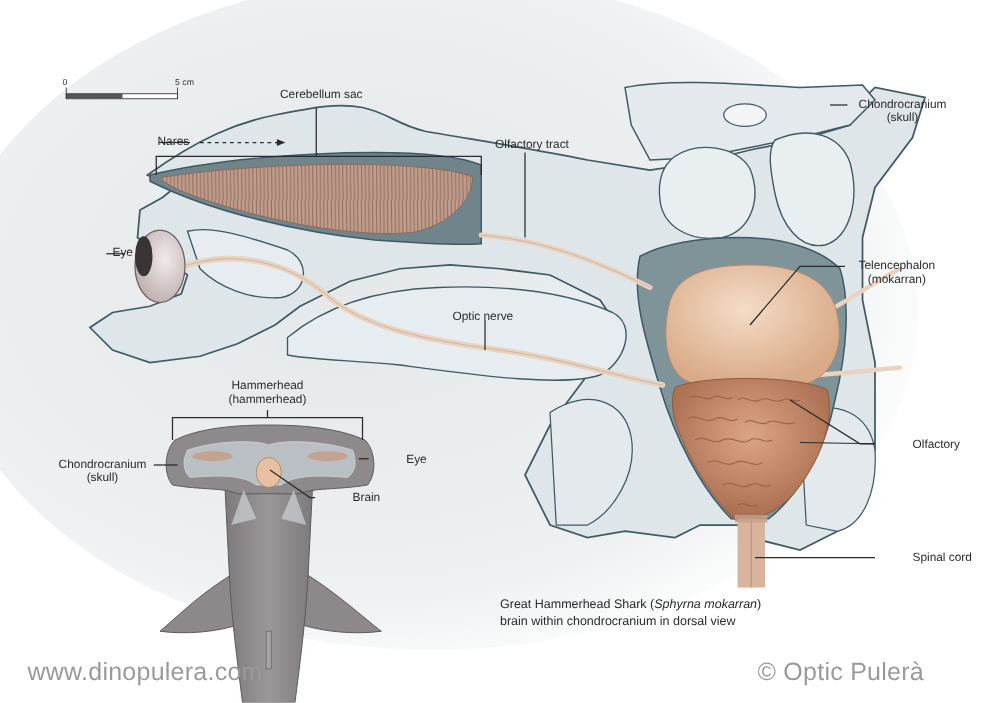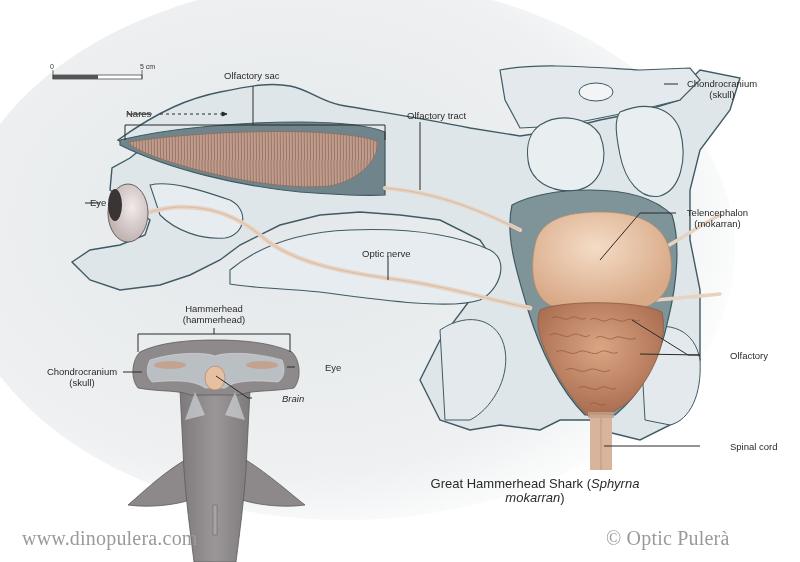--- a/index.html
+++ b/index.html
@@ -9,25 +9,25 @@
       position: relative;
     }
     #canvas { position: absolute; left: 0; top: 0; width: 800px; height: 562px; }
     .lbl {
       position: absolute; font-size: 9.5px; color: #2a2a2a; line-height: 11px;
       white-space: nowrap; text-align: center;
     }
     .lbl.left { text-align: right; padding-left: 28px; }
     .caption {
       position: absolute; left: 400px; top: 477px; width: 270px;
-      font-size: 13px; line-height: 14px; color: #2a2a2a; text-align: center;
+      font-size: 10px; line-height: 14px; color: #2a2a2a; text-align: left;
     }
     .caption i { font-style: italic; }
     .footer {
-      position: absolute; font-size: 20px; color: #9a9a9a; letter-spacing: 0.2px; font-family: Liberation Serif, serif;
+      position: absolute; font-size: 20px; color: #9a9a9a; letter-spacing: 0.2px;
     }
     .scale-lbl { position: absolute; font-size: 7px; color: #333; }
   </style>
 </head>
 <body>
 
 <svg id="canvas" width="800" height="562" viewBox="0 0 800 562" xmlns="http://www.w3.org/2000/svg">
   <defs>
     <radialGradient id="bgGrad" cx="0.42" cy="0.45" r="0.62">
       <stop offset="0" stop-color="#e4e8ea"></stop>
@@ -185,23 +185,23 @@
 
     <line x1="287" y1="367" x2="295" y2="367"></line>
 
     <path d="M216,376 L248,398 L252,398"></path>
   </g>
 </svg>
 
 <div class="scale-lbl" style="left:50px; top:63px;">0</div>
 <div class="scale-lbl" style="left:140px; top:63px;">5 cm</div>
 
-<div class="lbl" style="left:224px; top:70px;">Olfactory sac</div>
+<div class="lbl" style="left:224px; top:70px;">Cerebellum sac</div>
 <div class="lbl left" style="left:98px; top:108px;">Nares</div>
-<div class="lbl" style="left:407px; top:110px;">Olfactory tract</div>
+<div class="lbl" style="left:396px; top:110px;">Olfactory tract</div>
 <div class="lbl left" style="left:62px; top:197px;">Eye</div>
 <div class="lbl" style="left:362px; top:248px;">Optic nerve</div>
 
 <div class="lbl" style="left:682px; top:78px; width:80px;">
   <div>Chondrocranium</div>
   <div>(skull)</div>
 </div>
 
 <div class="lbl" style="left:680px; top:207px; width:75px;">
   <div>Telencephalon</div>
@@ -213,20 +213,21 @@
 
 <div class="lbl" style="left:174px; top:303px; width:80px;">
   <div>Hammerhead</div>
   <div>(hammerhead)</div>
 </div>
 <div class="lbl" style="left:42px; top:366px; width:80px;">
   <div>Chondrocranium</div>
   <div>(skull)</div>
 </div>
 <div class="lbl left" style="left:297px; top:362px;">Eye</div>
-<div class="lbl left" style="left:254px; top:393px;font-style:italic;">Brain</div>
+<div class="lbl left" style="left:254px; top:393px;">Brain</div>
 
 <div class="caption">
   <div><span>Great Hammerhead Shark (</span><i>Sphyrna mokarran</i><span>)</span></div>
+  <div>brain within chondrocranium in dorsal view</div>
 </div>
 
 <div class="footer" style="left:22px; top:527px;">www.dinopulera.com</div>
 <div class="footer" style="left:606px; top:527px;">© Optic Pulerà</div>
 
 </body></html>

